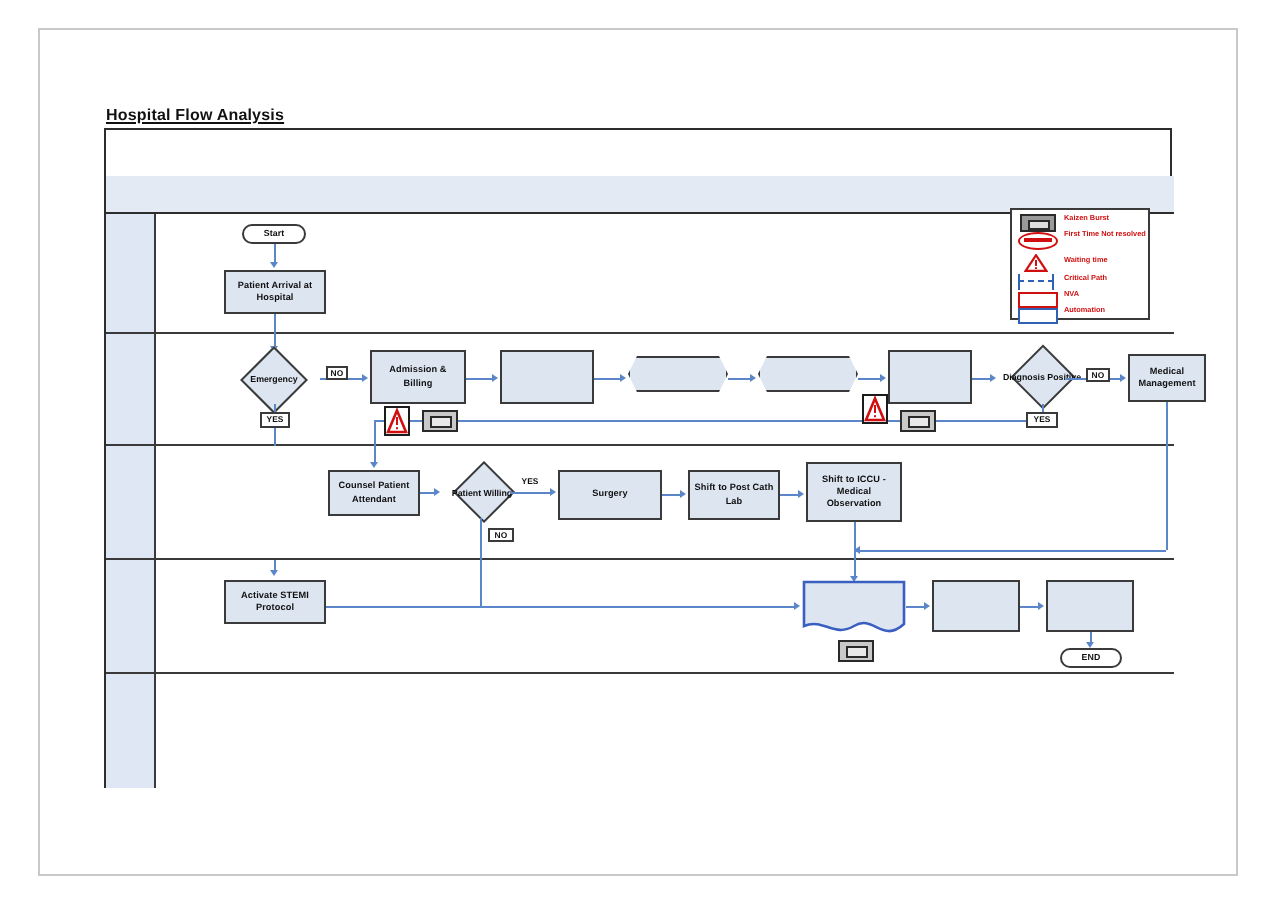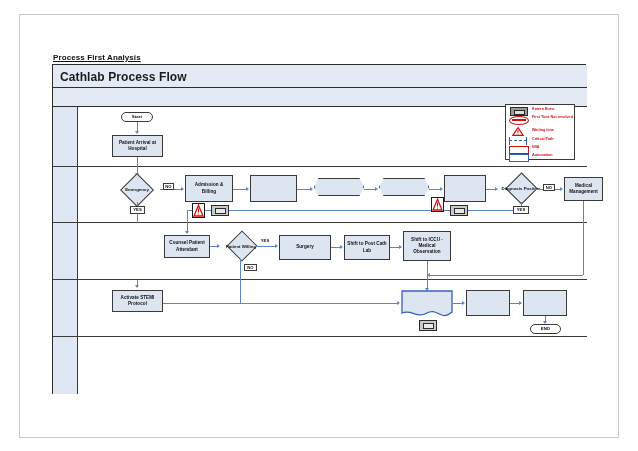--- a/index.html
+++ b/index.html
@@ -82,27 +82,24 @@
   .lg-dash i.r{left:16.6px;}
   .lg-rect-red{position:absolute;left:1px;top:1.5px;width:18px;height:6px;border:1.2px solid #d01010;background:#fff;}
   .lg-rect-blue{position:absolute;left:1px;top:1.5px;width:18px;height:6px;border:1.2px solid #2f62b5;background:#fff;}
 </style>
 </head>
 <body>
 
 <div id="page">
   <div class="page-frame"></div>
 
-  <div class="doc-title">Process First Analysis</div>
+  <div class="doc-title">Hospital Flow Analysis</div>
 
   <div class="chart">
 
-    <div class="band-title">
-      <span>Cathlab Process Flow</span>
-    </div>
     <div class="band-sub">
       <span></span>
     </div>
 
     <div class="lanes">
 
       <div class="lane" style="top:0px;height:60px;">
         <div class="lane-head"></div>
         <div class="lane-body">
 

